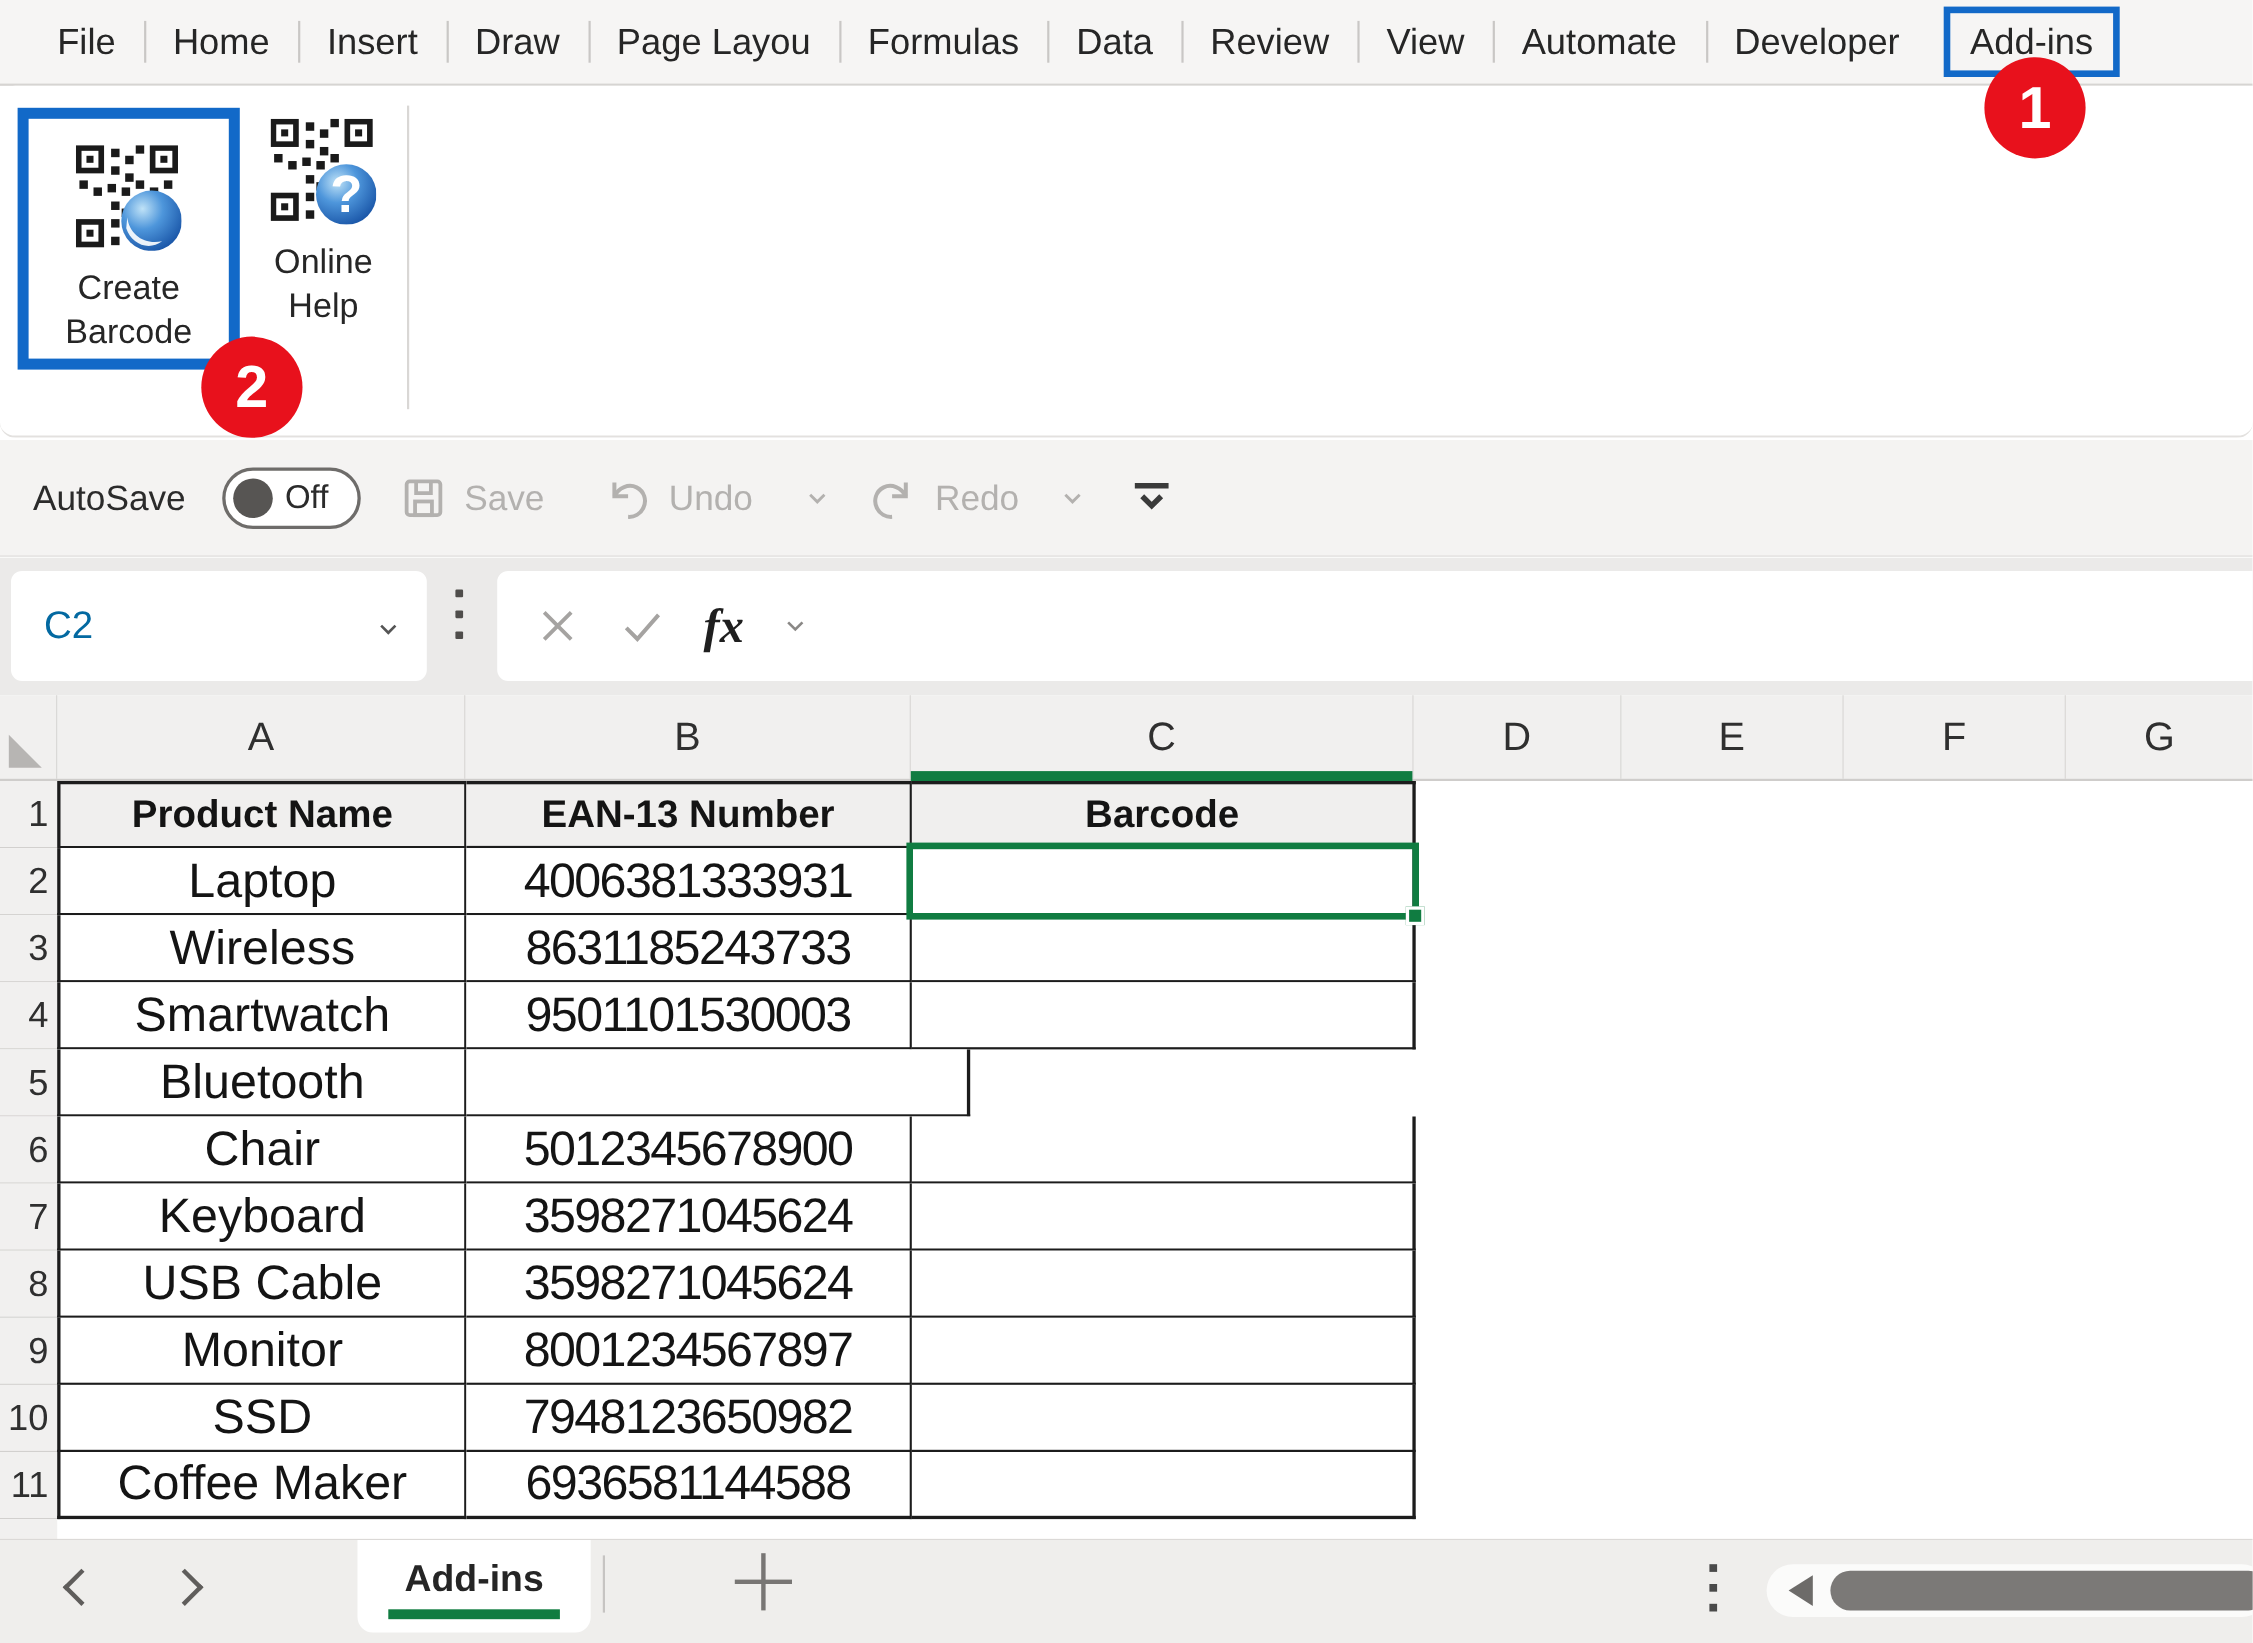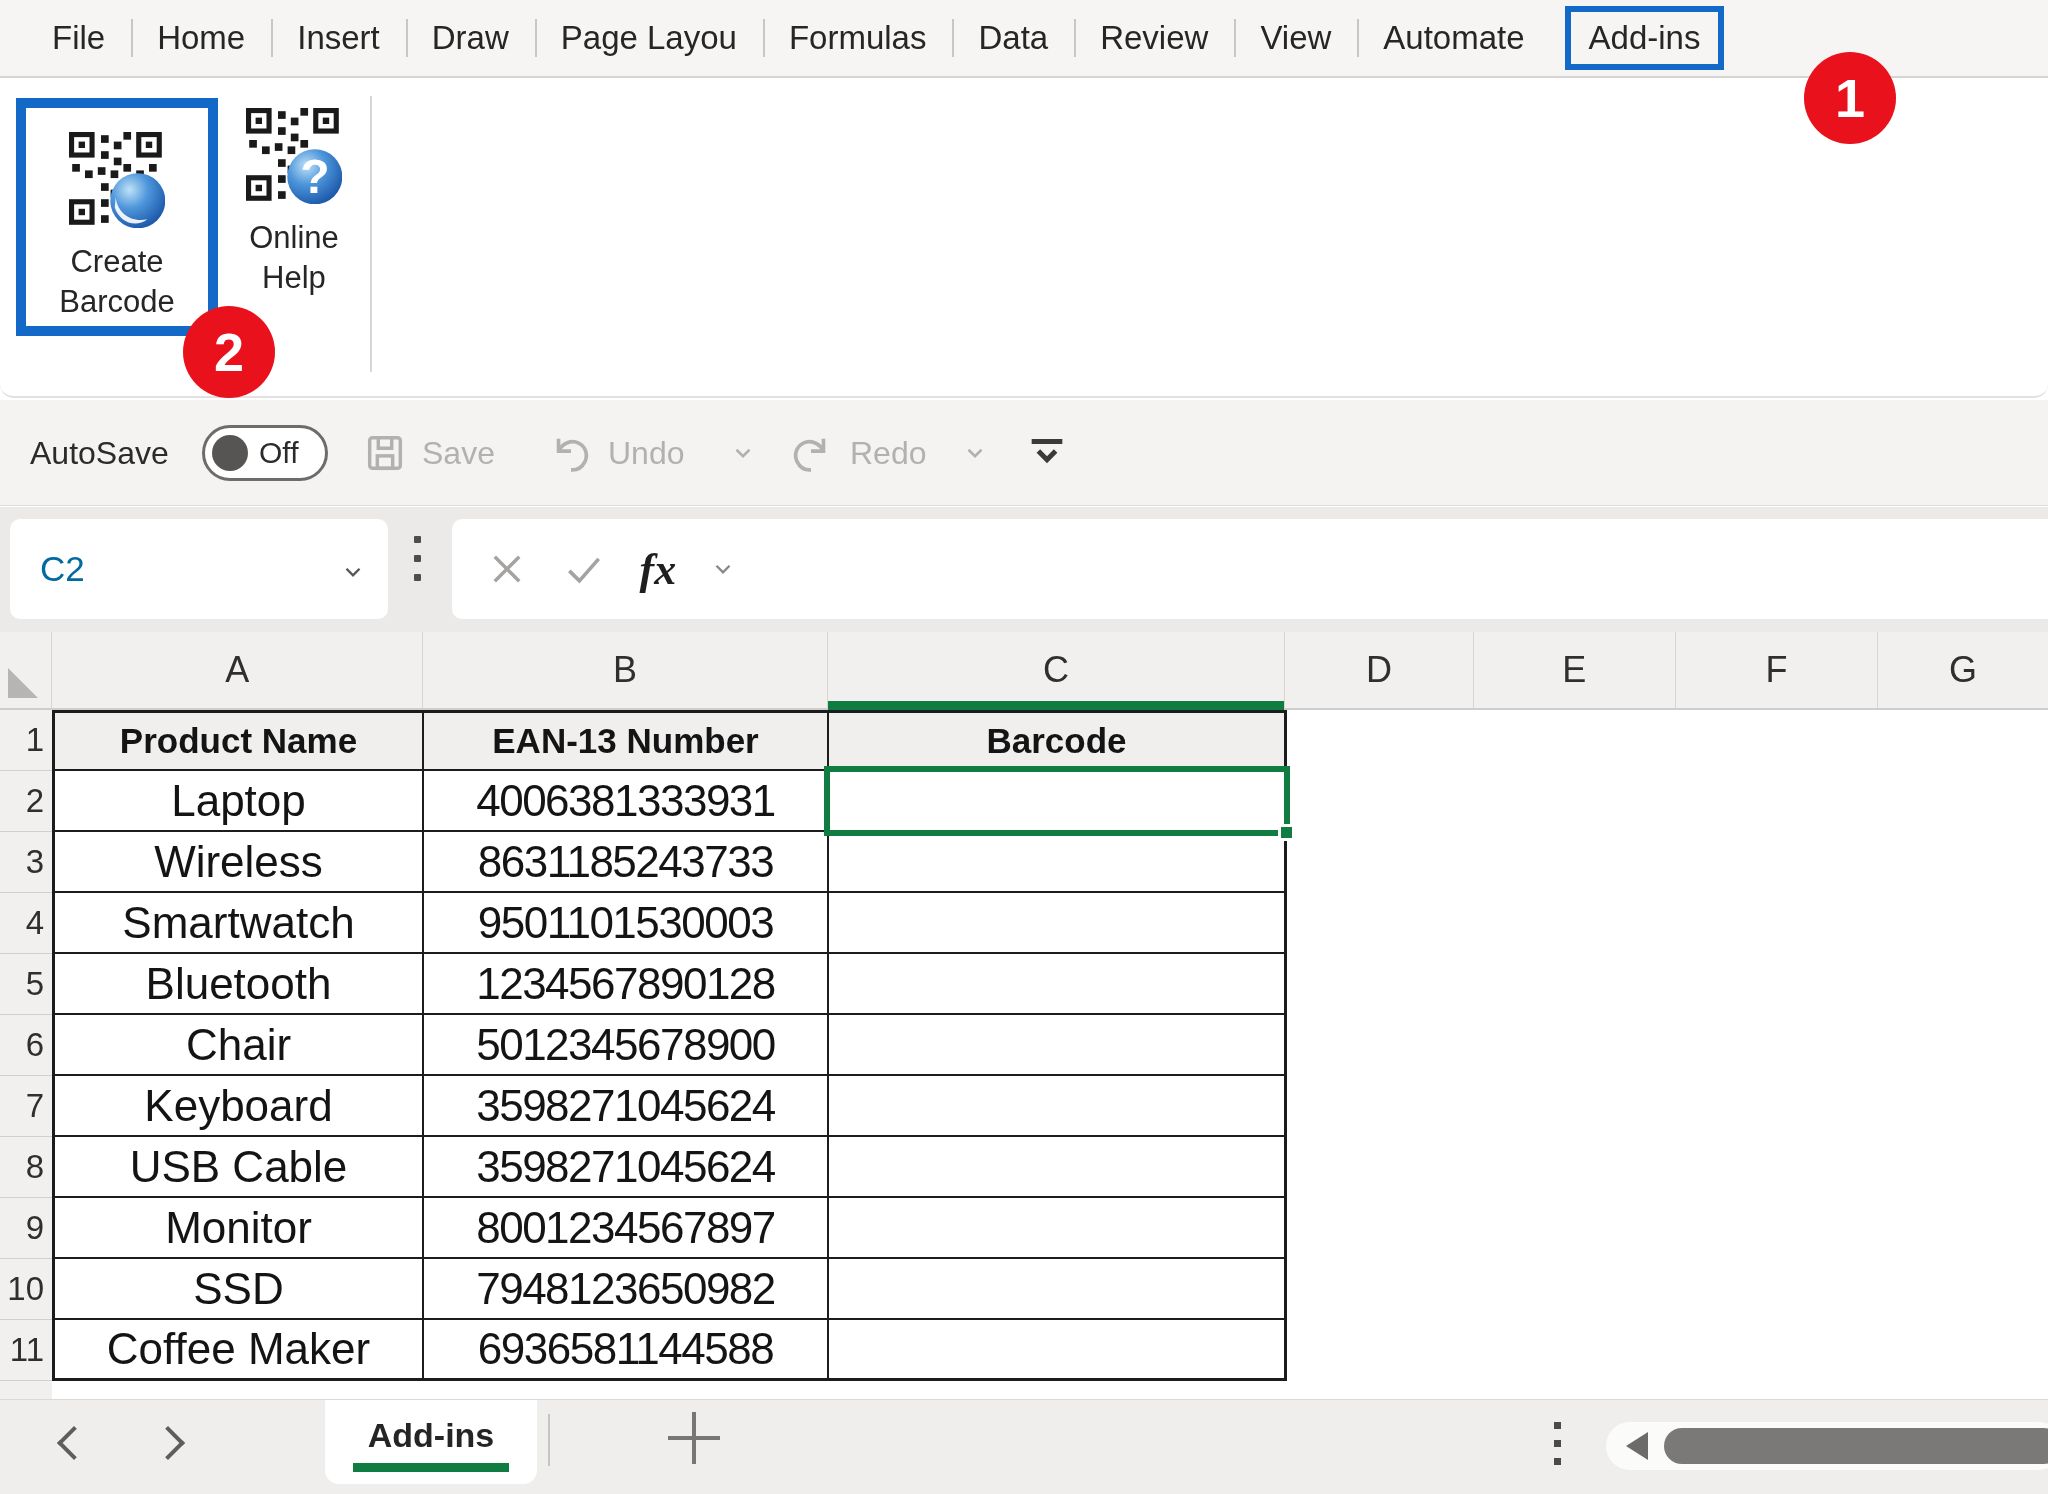--- a/index.html
+++ b/index.html
@@ -134,20 +134,21 @@
     <div class="rtab">File</div>
     <div class="rtab">Home</div>
     <div class="rtab">Insert</div>
     <div class="rtab">Draw</div>
     <div class="rtab">Page Layou</div>
     <div class="rtab">Formulas</div>
     <div class="rtab">Data</div>
     <div class="rtab">Review</div>
     <div class="rtab">View</div>
     <div class="rtab">Automate</div>
+    <div class="rtab">Developer</div>
     <div class="rtab selected">Add-ins</div>
   </div>
 
   <div class="badge b1">1</div>
   <div class="badge b2">2</div>
 
   <div class="ribbon">
     <div class="ribbon-btn btn-create">
       <svg class="icon-qr" viewBox="0 0 30 30">
         <defs>
@@ -347,21 +348,20 @@
     </div>
     <div class="grow">
       <div class="rowhead">4</div>
       <div class="cell ca">Smartwatch</div>
       <div class="cell cb">9501101530003</div>
       <div class="cell cc"></div>
     </div>
     <div class="grow">
       <div class="rowhead">5</div>
       <div class="cell ca">Bluetooth</div>
-      <div class="cell cb">1234567890128</div>
       <div class="cell cc"></div>
     </div>
     <div class="grow">
       <div class="rowhead">6</div>
       <div class="cell ca">Chair</div>
       <div class="cell cb">5012345678900</div>
       <div class="cell cc"></div>
     </div>
     <div class="grow">
       <div class="rowhead">7</div>

